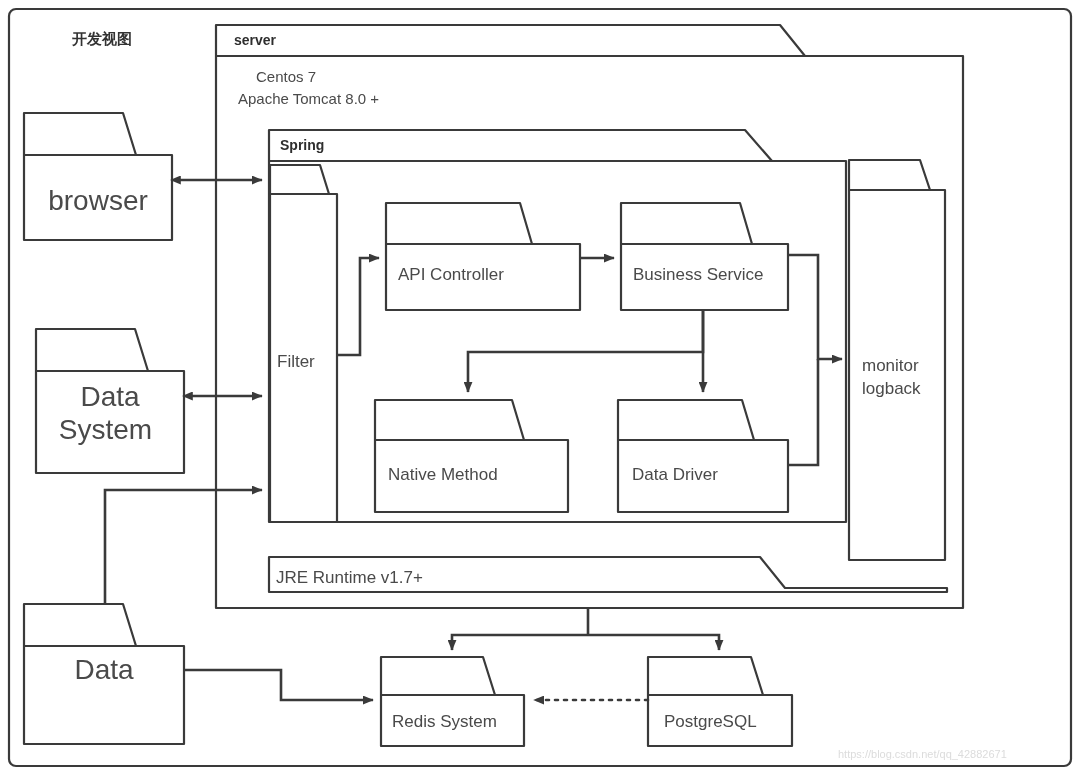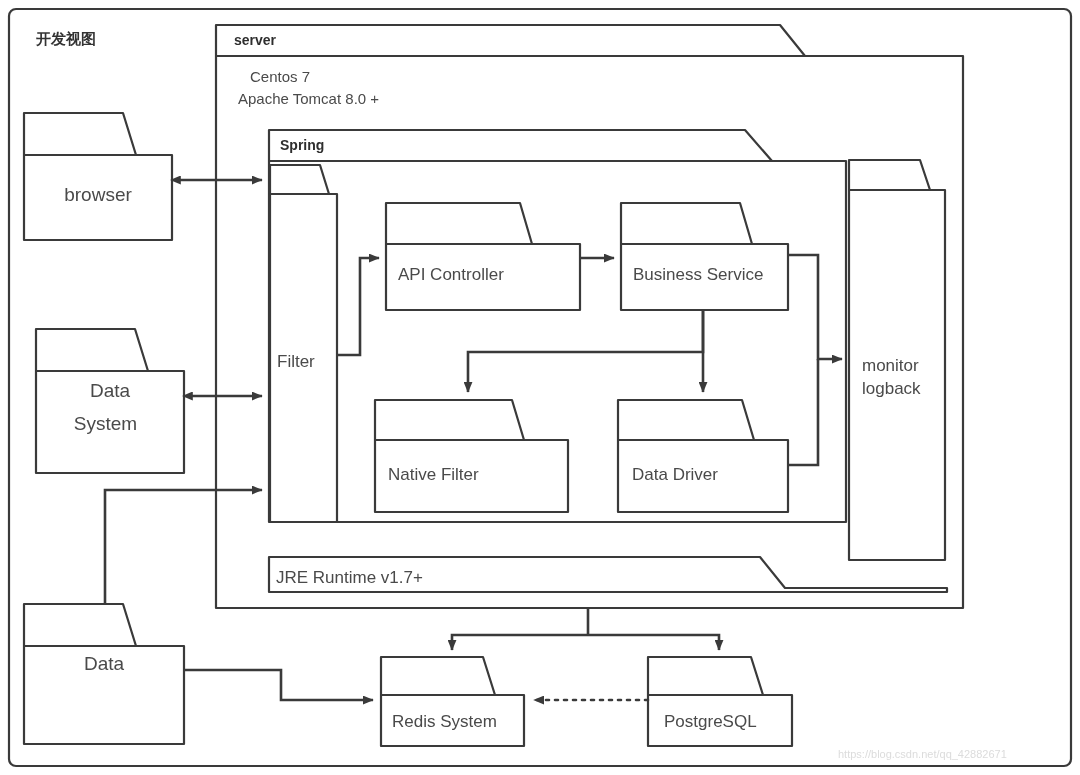--- a/index.html
+++ b/index.html
@@ -22,25 +22,25 @@
     width: 1080px;
     height: 775px;
   }
   .lbl {
     position: absolute;
     color: #3d3d3d;
     white-space: pre;
     line-height: 1.25;
     pointer-events: none;
   }
-  .lbl-outer-title { font-size: 15px; font-weight: 700; color: #333; }
+  .lbl-outer-title { font-size: 15px; font-weight: 700; color: #333; margin-left: 36px; }
   .lbl-tab        { font-size: 14px; font-weight: 700; color: #2e2e2e; }
   .lbl-os         { font-size: 15px; color: #4a4a4a; }
   .lbl-node       { font-size: 17px; color: #4a4a4a; }
-  .lbl-big        { font-size: 19px; color: #4a4a4a; text-align: center; }
+  .lbl-big        { font-size: 28px; color: #4a4a4a; text-align: center; }
   .lbl-centerbox  { text-align: center; }
   .lbl-watermark  { font-size: 11px; color: #dcdcdc; }
 </style>
 </head>
 <body>
 
 <div id="stage">
 
   <svg id="vector-layer" viewBox="0 0 1080 775">
     <defs>
@@ -125,41 +125,41 @@
       <path d="M184,670 L281,670 L281,700 L373,700" marker-end="url(#arrow)"></path>
 
       <path d="M648,700 L534,700" stroke-dasharray="3 6" stroke-linecap="round" marker-end="url(#arrow)"></path>
     </g>
   </svg>
 
   <div class="lbl lbl-outer-title" style="left:36px; top:30px;">开发视图</div>
 
   <div class="lbl lbl-tab" style="left:234px; top:32px;">server</div>
 
-  <div class="lbl lbl-os" style="left:250px; top:68px;">Centos 7</div>
+  <div class="lbl lbl-os" style="left:256px; top:68px;">Centos 7</div>
   <div class="lbl lbl-os" style="left:238px; top:90px;">Apache Tomcat 8.0 +</div>
 
   <div class="lbl lbl-tab" style="left:280px; top:137px;">Spring</div>
 
   <div class="lbl lbl-node" style="left:276px; top:567px;">JRE Runtime v1.7+</div>
 
   <div class="lbl lbl-big lbl-centerbox" style="left:24px; top:183px; width:148px;">browser</div>
 
   <div class="lbl lbl-big lbl-centerbox" style="left:36px; top:379px; width:148px;">Data</div>
   <div class="lbl lbl-big lbl-centerbox" style="left:36px; top:412px; width:139px;">System</div>
 
   <div class="lbl lbl-big lbl-centerbox" style="left:24px; top:652px; width:160px;">Data</div>
 
   <div class="lbl lbl-node" style="left:277px; top:351px;text-align:center;">Filter</div>
 
   <div class="lbl lbl-node" style="left:398px; top:264px;">API Controller</div>
 
   <div class="lbl lbl-node" style="left:633px; top:264px;">Business Service</div>
 
-  <div class="lbl lbl-node" style="left:388px; top:464px;">Native Filter</div>
+  <div class="lbl lbl-node" style="left:388px; top:464px;">Native Method</div>
 
   <div class="lbl lbl-node" style="left:632px; top:464px;">Data Driver</div>
 
   <div class="lbl lbl-node" style="left:862px; top:355px;">monitor</div>
   <div class="lbl lbl-node" style="left:862px; top:378px;">logback</div>
 
   <div class="lbl lbl-node" style="left:392px; top:711px;">Redis System</div>
 
   <div class="lbl lbl-node" style="left:664px; top:711px;">PostgreSQL</div>
 

